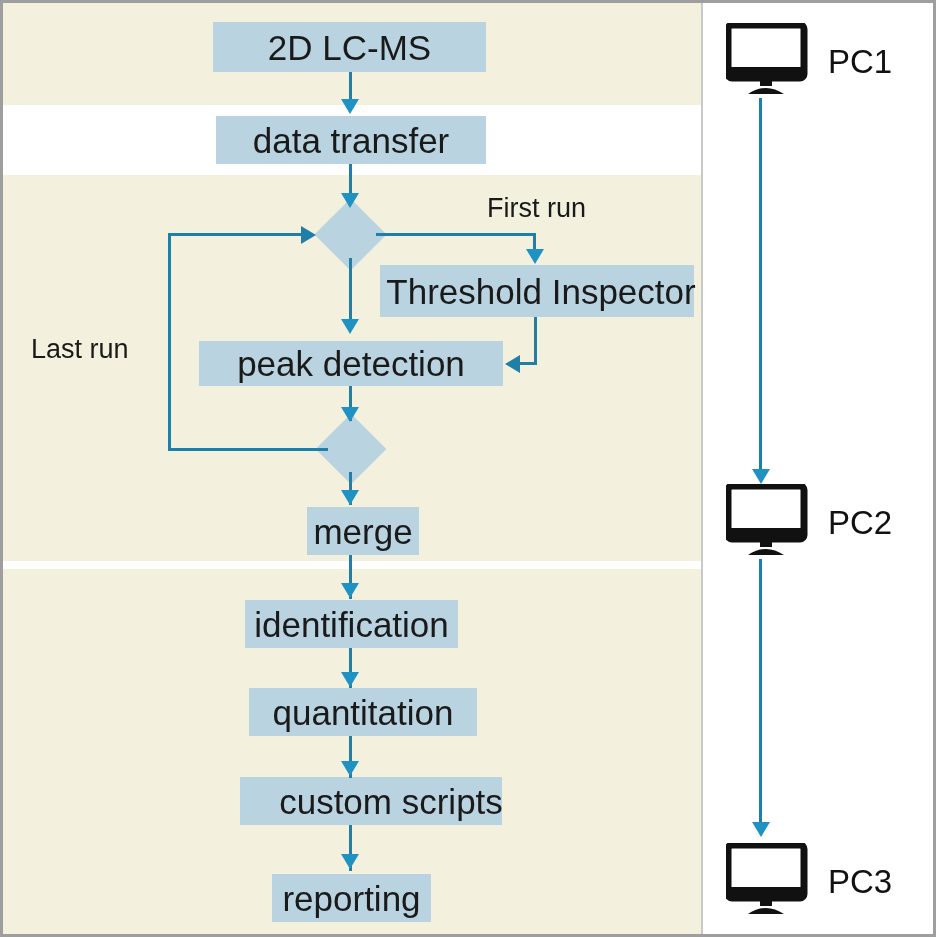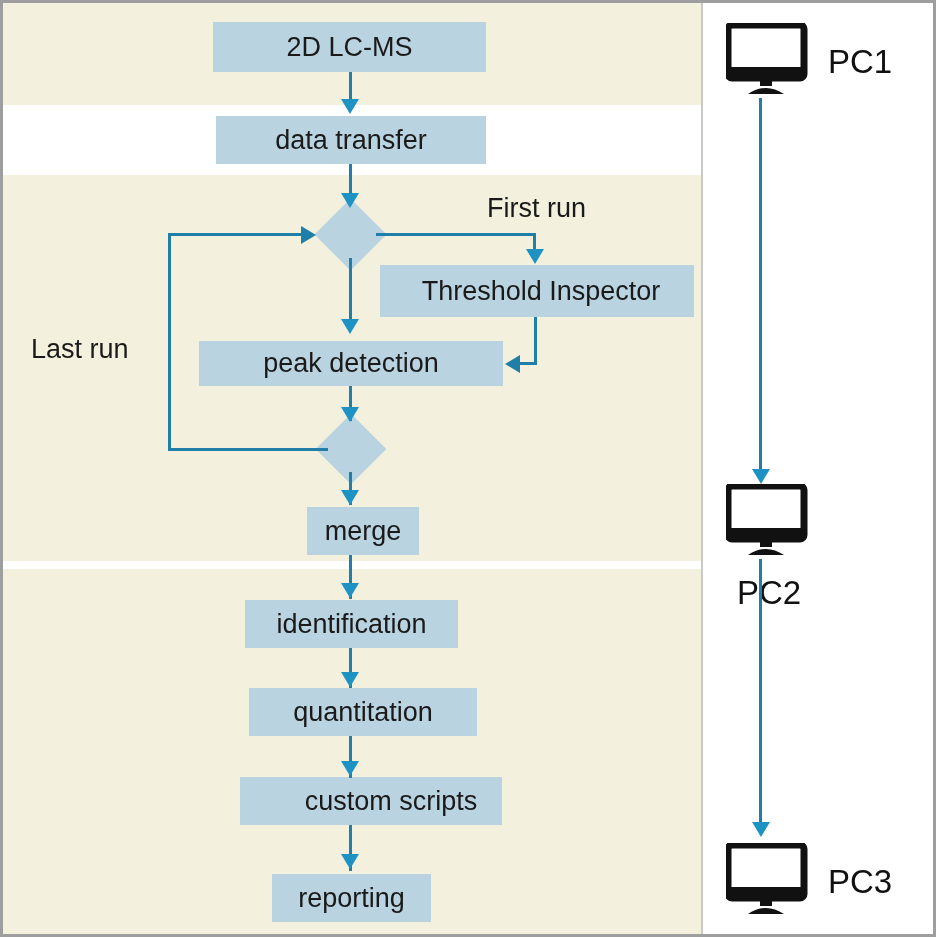--- a/index.html
+++ b/index.html
@@ -17,21 +17,21 @@
   
   .band{position:absolute;background:#f3f1de;}
   .vsep{position:absolute;background:#c9c9c9;}
 
   
   .box{
     position:absolute;
     background:#b9d3e0;
     display:flex;align-items:center;justify-content:center;
     color:#1a1a1a;
-    font-size:27px;
+    font-size:35px;
     line-height:1;
     white-space:nowrap;
     letter-spacing:0px;
   }
 
   
   .diamond{
     position:absolute;
     background:#b9d3e0;
     transform:rotate(45deg);
@@ -157,21 +157,21 @@
         <rect x="34" y="55" width="12" height="8" fill="#111111"></rect>
         <path d="M22 71 q18 -12 36 0 z" fill="#111111"></path>
       </svg>
     </span>
     <span class="pc-label">PC1</span>
   </div>
 
   <div class="line-v" style="left:756px;top:95px;height:380px;"></div>
   <div class="arrow-down" style="left:749px;top:466px;"></div>
 
-  <div class="pc-item" style="left:723px;top:481px;flex-direction:column;">
+  <div class="pc-item" style="left:723px;top:481px;">
     <span>
       <svg class="pc-icon" viewBox="0 0 86 76" xmlns="http://www.w3.org/2000/svg">
         <rect x="2" y="2" width="76" height="53" rx="4" ry="4" fill="none" stroke="#111111" stroke-width="7"></rect>
         <rect x="2" y="44" width="76" height="11" fill="#111111"></rect>
         <rect x="34" y="55" width="12" height="8" fill="#111111"></rect>
         <path d="M22 71 q18 -12 36 0 z" fill="#111111"></path>
       </svg>
     </span>
     <span class="pc-label">PC2</span>
   </div>

